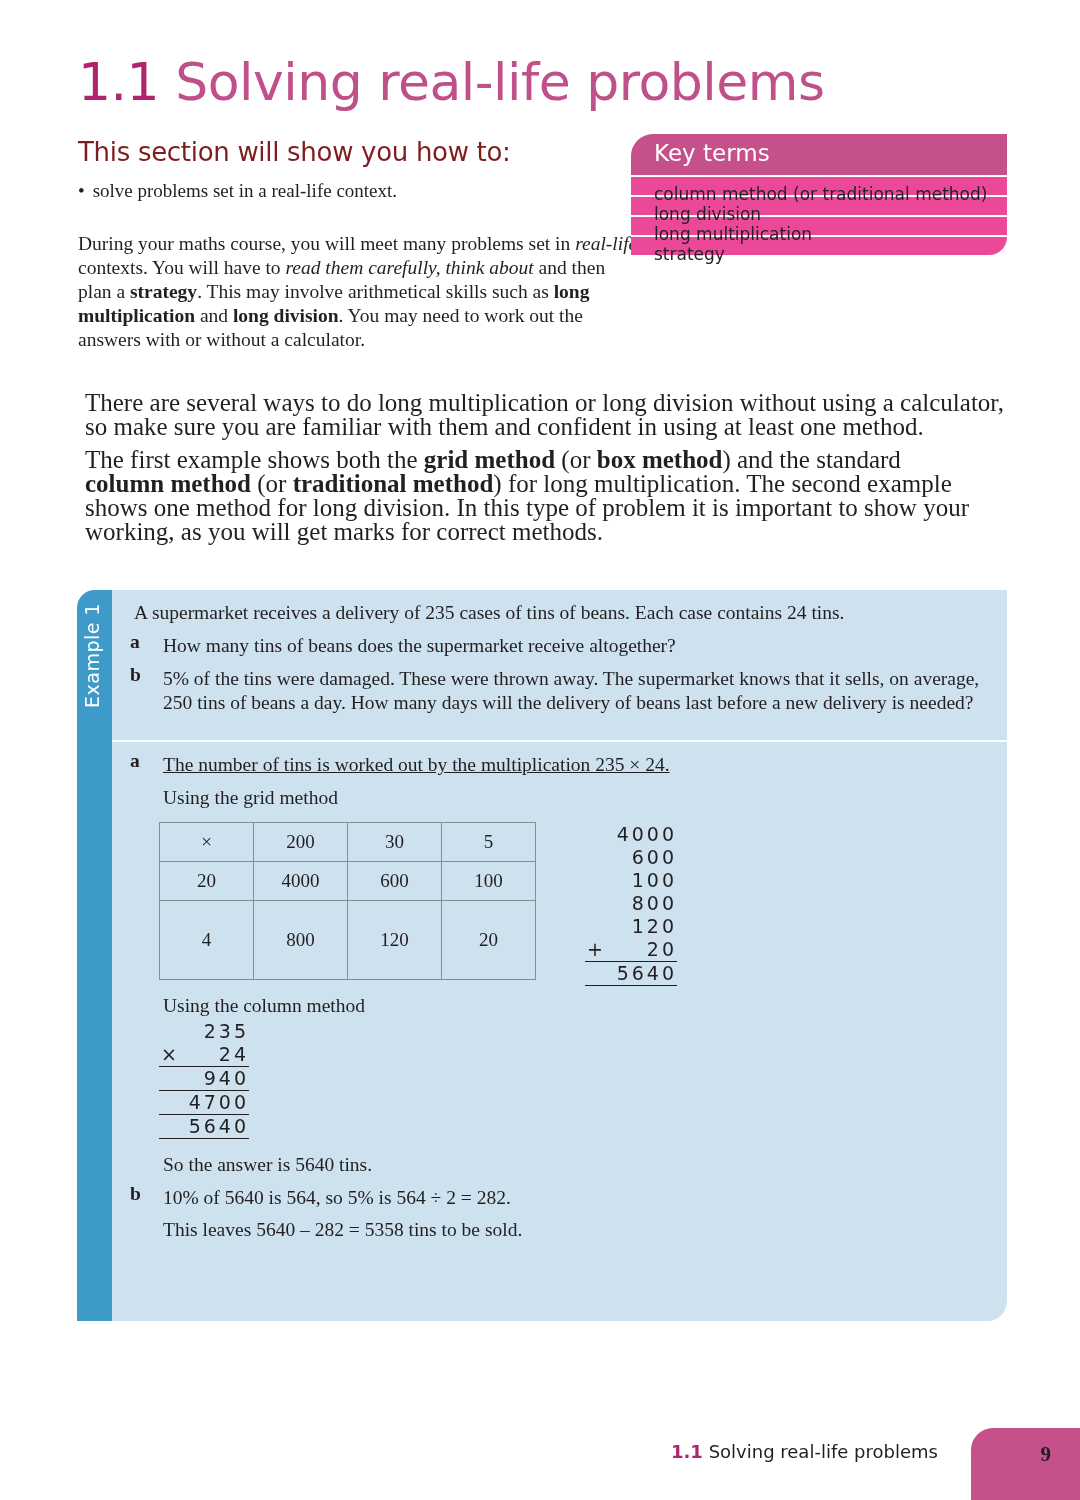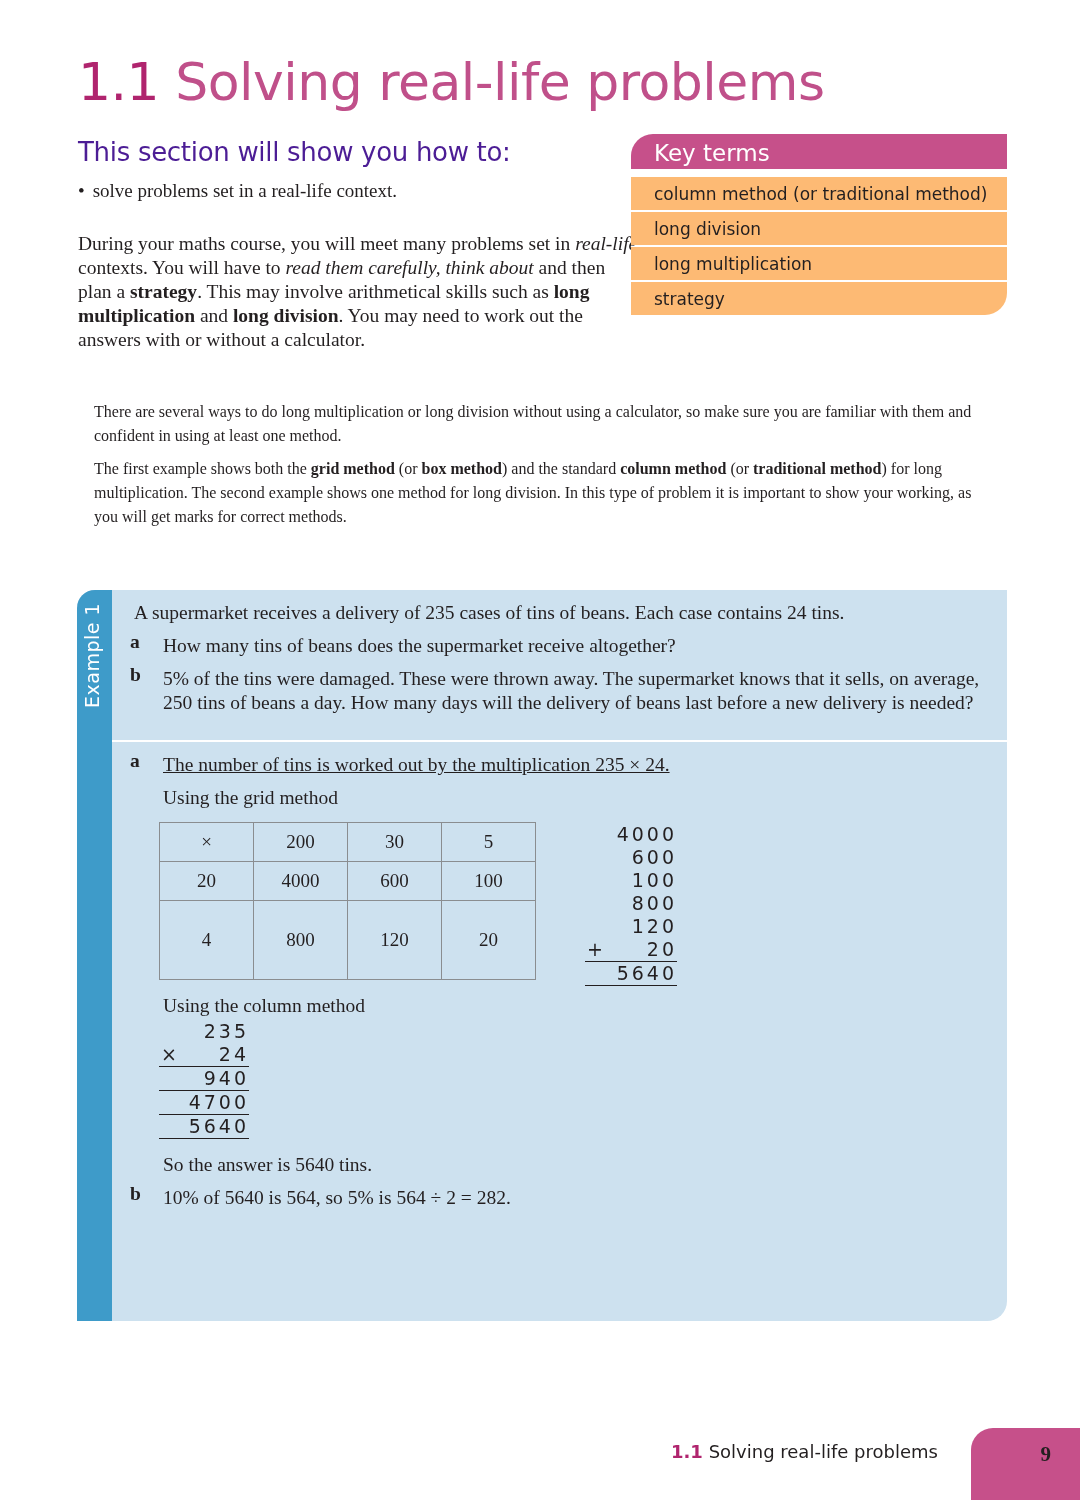--- a/index.html
+++ b/index.html
@@ -9,44 +9,44 @@
   }
   .title {
     position: absolute; left: 78px; top: 52px; margin: 0;
     font-family: "DejaVu Sans", sans-serif; font-weight: normal;
     font-size: 52px; color: #c0508a; letter-spacing: -0.5px;
   }
   .title .num { color: #b0246e; }
   .subtitle {
     position: absolute; left: 78px; top: 137px; margin: 0;
     font-family: "DejaVu Sans", sans-serif; font-weight: normal;
-    font-size: 26px; color: #4c1d95; letter-spacing: -0.3px;
+    font-size: 26px; color: #7f1d1d; letter-spacing: -0.3px;
   }
   .bullet {
     position: absolute; left: 78px; top: 180px; font-size: 19px; text-align: right;
   }
   .bullet .dot { margin-right: 8px; }
   .intro {
     position: absolute; left: 78px; top: 232px; width: 560px;
     font-size: 19.5px; line-height: 24px; margin: 0;
   }
   .para {
     position: absolute; left: 78px; width: 940px;
-    font-size: 16px; line-height: 24px; margin: 16px;
+    font-size: 25px; line-height: 24px; margin: 7px;
   }
   .keyterms {
     position: absolute; left: 631px; top: 134px; width: 376px;
   }
   .kt-head {
-    background: #c6508a; color: #fff; height: 35px; border-top-left-radius: 22px;
+    background: #c6508a; color: #fff; height: 41px; border-top-left-radius: 22px;
     font-family: "DejaVu Sans", sans-serif; font-size: 23px;
-    padding-left: 23px; line-height: 39px; margin-bottom: 8px;
+    padding-left: 23px; line-height: 39px; margin-bottom: 2px;
   }
   .kt-item {
-    background: #fdba74; height: 33px; line-height: 35px; padding-left: 23px;
+    background: #ec4899; height: 18px; line-height: 35px; padding-left: 23px;
     font-family: "DejaVu Sans", sans-serif; font-size: 17px; margin-bottom: 2px;
   }
   .kt-item.last { border-bottom-right-radius: 22px; margin-bottom: 0; }
 
   .example {
     position: absolute; left: 77px; top: 590px; width: 930px; height: 731px;
     background: #cde1ef; border-top-left-radius: 18px; border-bottom-right-radius: 20px;
     overflow: hidden;
   }
   .ex-strip {
@@ -175,18 +175,19 @@
     <div class="row" style="position:relative;"><span style="position:absolute; left:2px;">×</span><span>24</span></div>
     <div class="row line">940</div>
     <div class="row line">4700</div>
     <div class="row line">5640</div>
     <div class="line"></div>
   </div>
 
   <p class="ex-text" style="left:82px; top:559px;">So the answer is 5640 tins.</p>
   <span class="ex-letter" style="left:53px; top:592px;">b</span>
   <p class="ex-text" style="left:82px; top:592px; width:840px;">10% of 5640 is 564, so 5% is 564 ÷ 2 = 282.</p>
+  <p class="ex-text" style="left:82px; top:624px; width:840px;">This leaves 5640 – 282 = 5358 tins to be sold.</p>
 </div>
 
 <div class="footer-text"><span class="num">1.1</span> <span>Solving real-life problems</span></div>
 <div class="page-tab">
   <div class="page-num">9</div>
 </div>
 
 </body></html>

